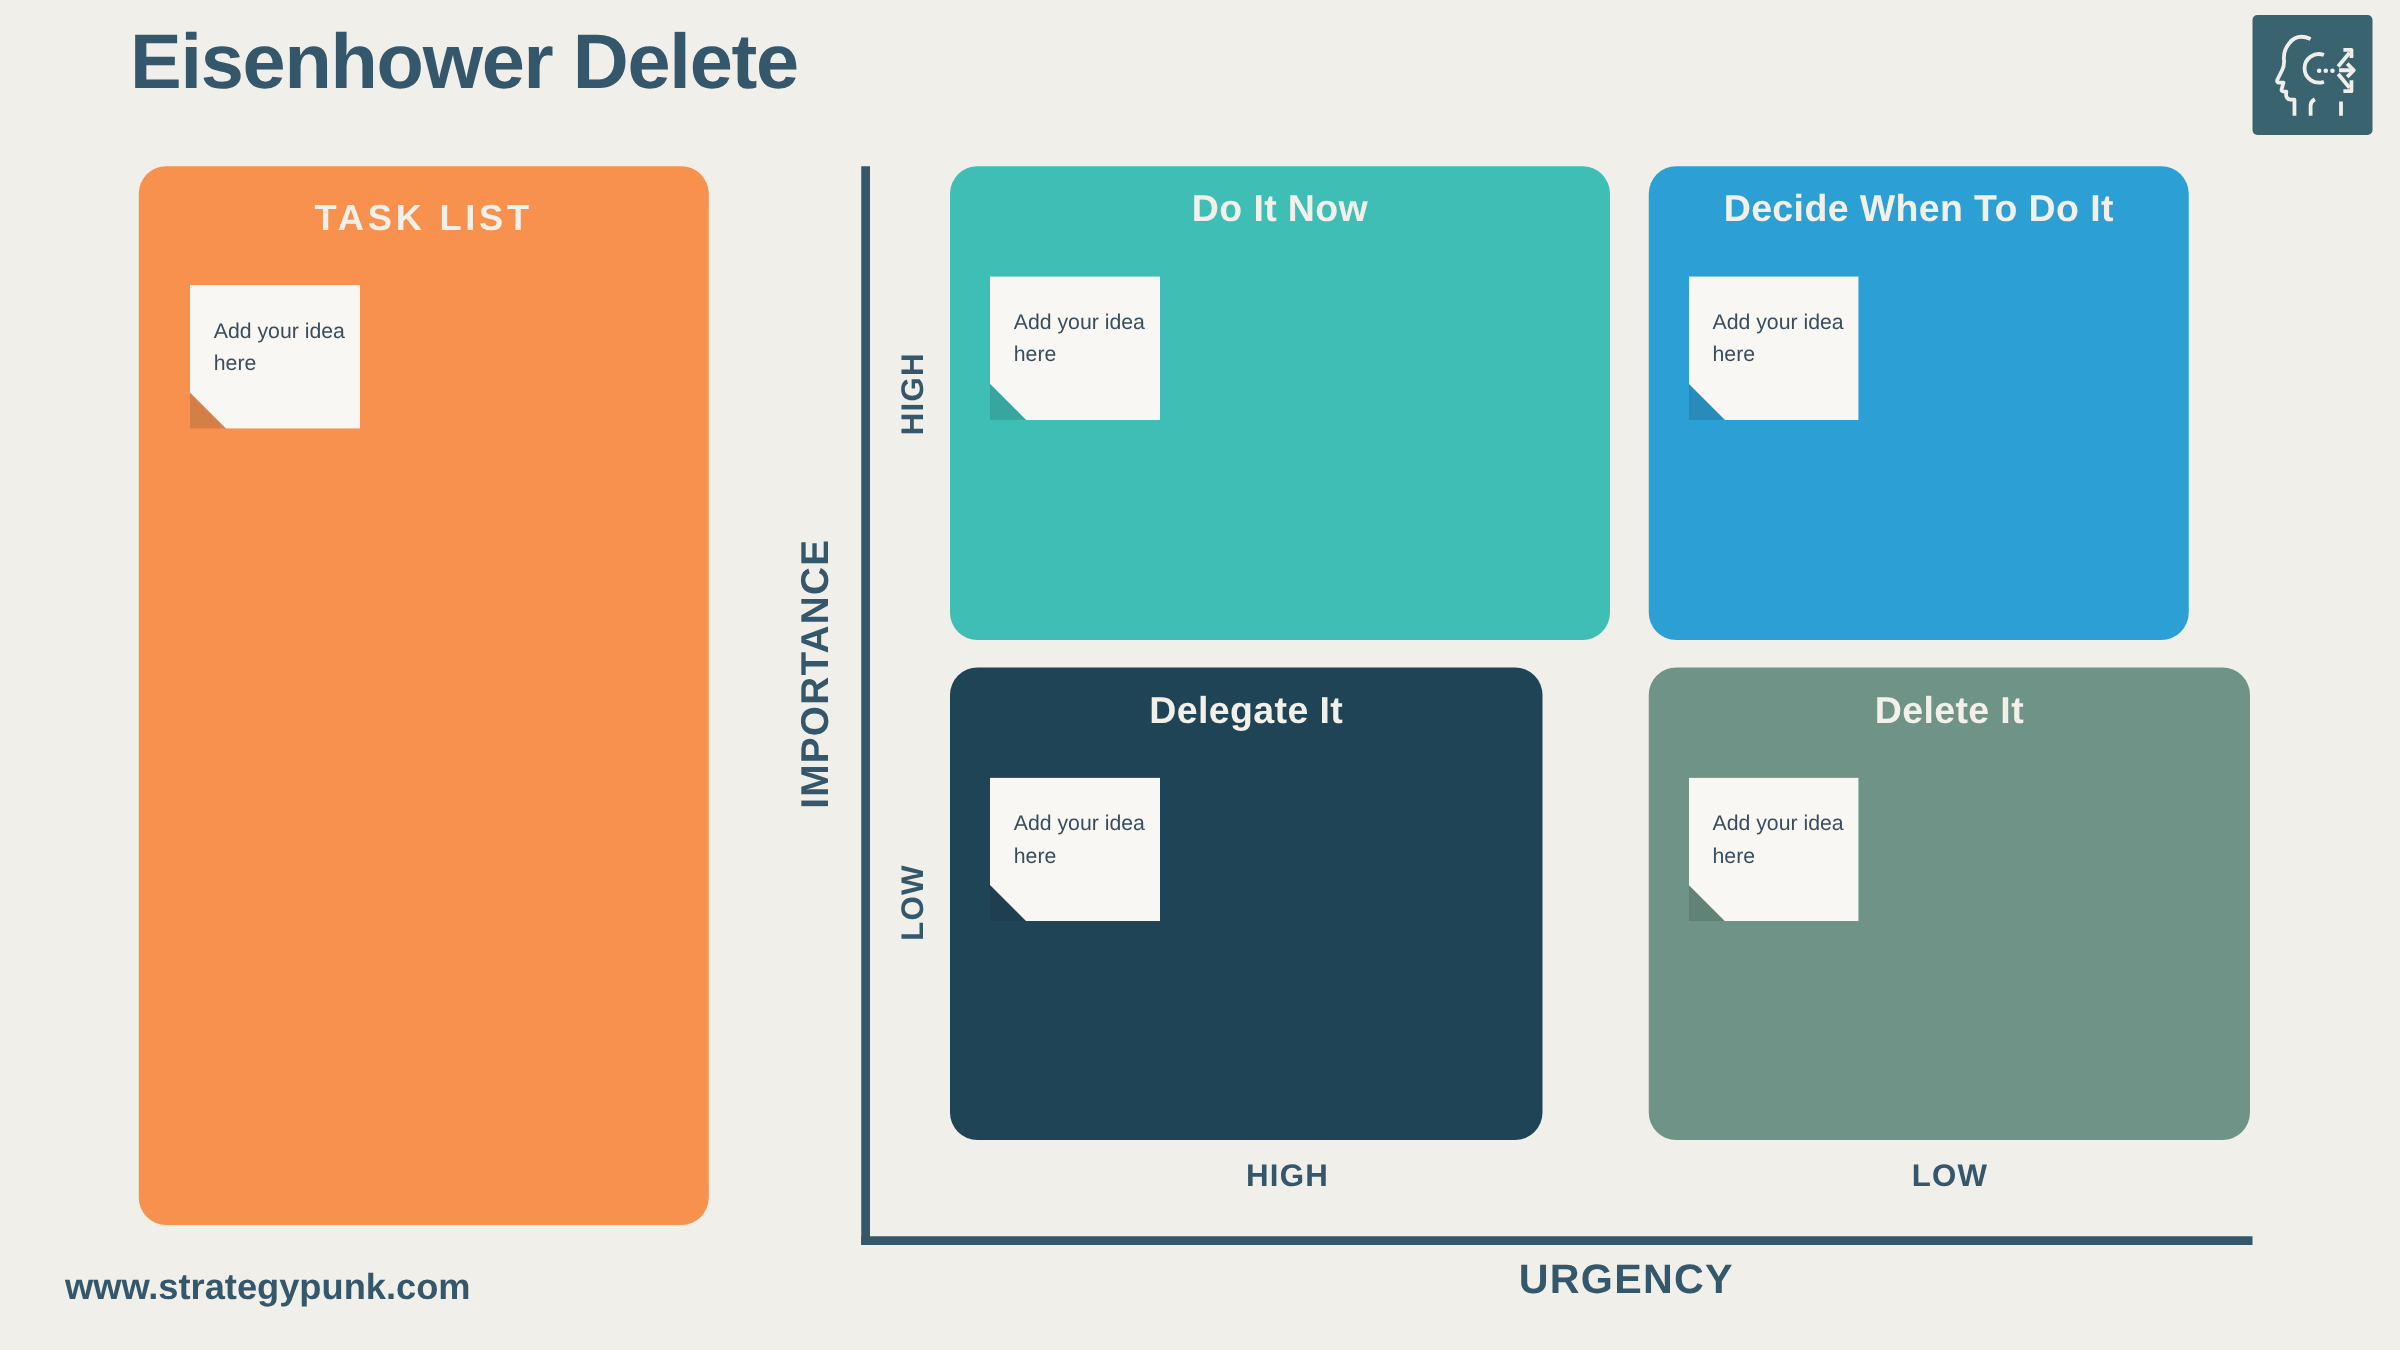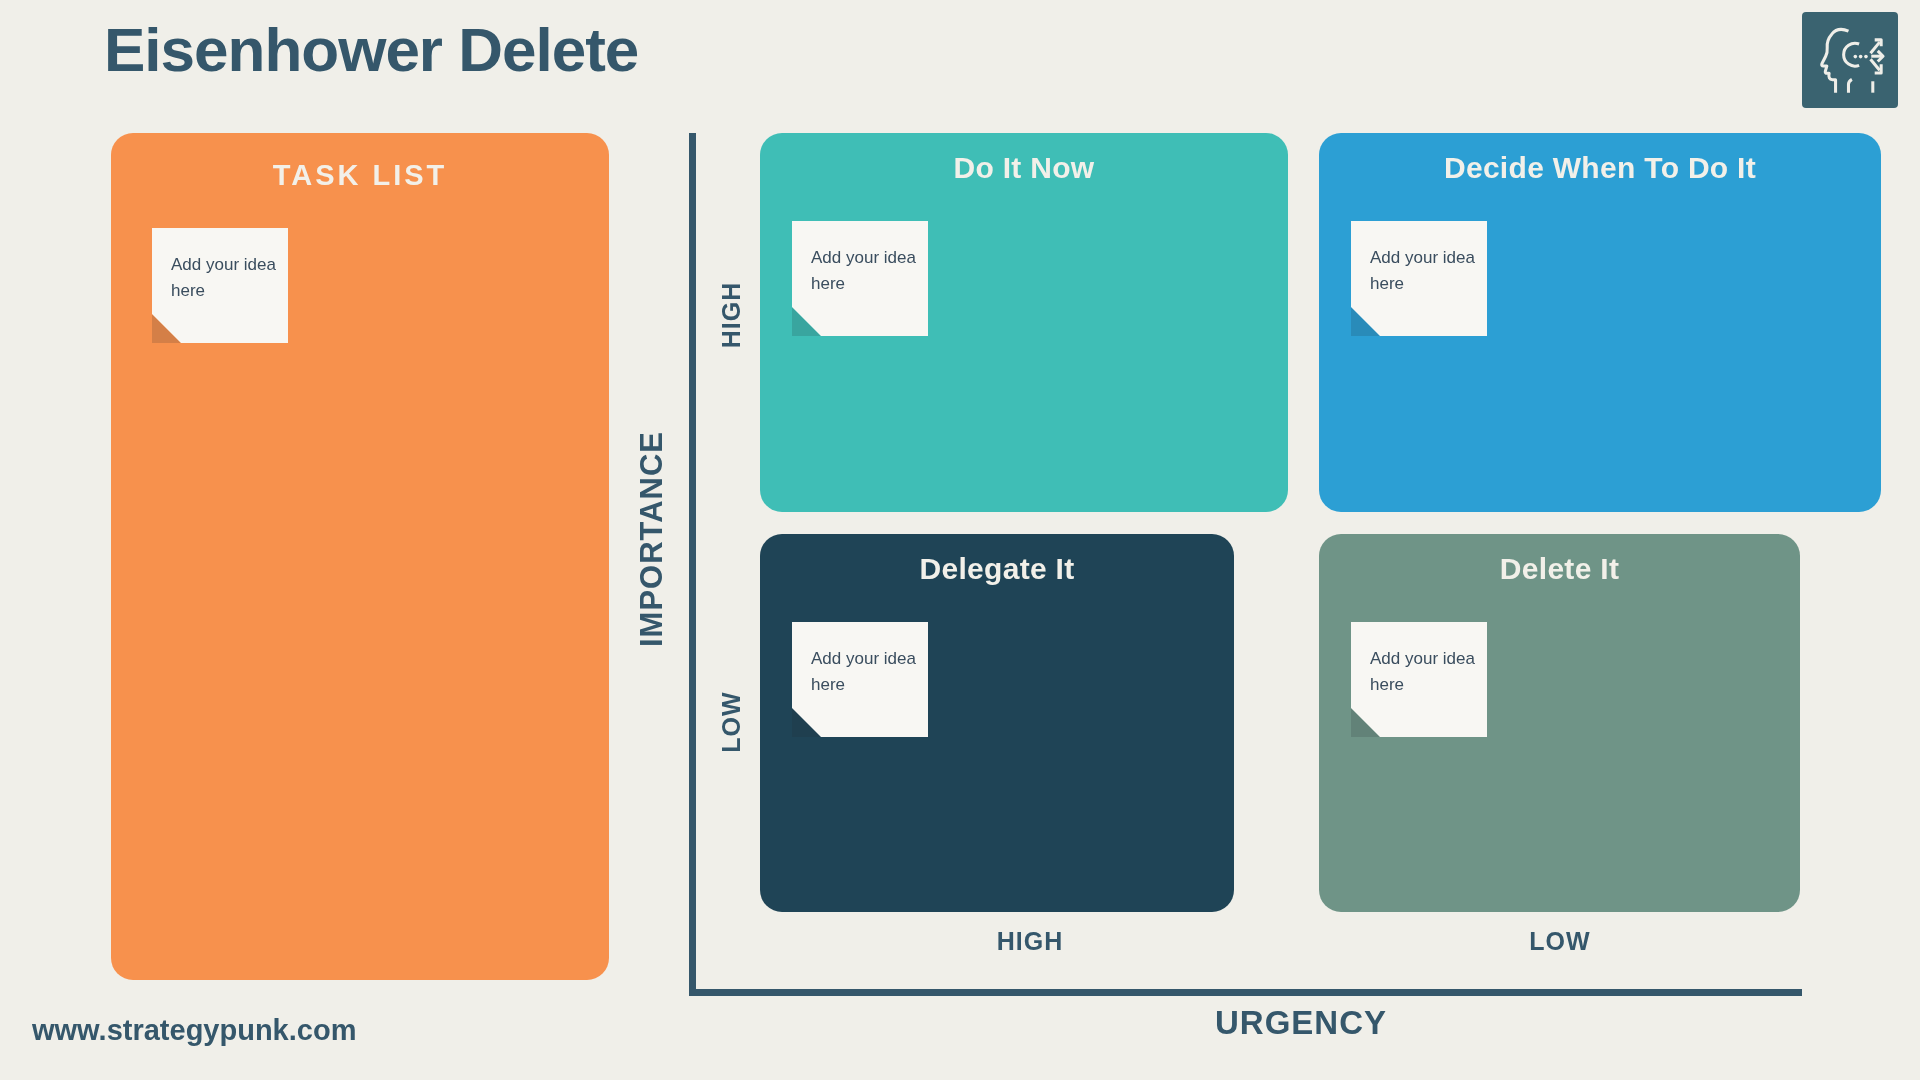--- a/index.html
+++ b/index.html
@@ -28,40 +28,40 @@
     width: 96px; height: 96px;
     border-radius: 4px;
     display: flex; align-items: center; justify-content: center;
   }
   .logo svg { width: 76px; height: 76px; }
 
   
   .task-panel {
     position: absolute;
     left: 111px; top: 133px;
-    width: 498px; height: 847px;
+    width: 456px; height: 847px;
     border-radius: 22px;
   }
   .panel-title {
     margin: 0;
     padding-top: 26px;
     text-align: center;
     font-size: 29px;
     font-weight: 700;
     letter-spacing: 3px;
     color: var(--on_color_text, #F2F0E9);
   }
 
   
   .quadrant {
     position: absolute;
     border-radius: 22px;
   }
   .q1 { left: 760px;  top: 133px; width: 528px; height: 379px; }
-  .q2 { left: 1319px; top: 133px; width: 562px; height: 379px; }
+  .q2 { left: 1319px; top: 133px; width: 432px; height: 379px; }
   .q3 { left: 760px;  top: 534px; width: 474px; height: 378px; }
   .q4 { left: 1319px; top: 534px; width: 481px; height: 378px; }
   .q-title {
     margin: 0;
     padding-top: 18px;
     text-align: center;
     font-size: 30px;
     font-weight: 700;
     letter-spacing: 0.3px;
     color: var(--on_color_text, #F2F0E9);
@@ -109,21 +109,21 @@
   .lbl-importance { left: 652px; top: 539px; font-size: 31px; letter-spacing: 1px; }
   .lbl-y-high     { left: 731px; top: 315px; font-size: 25px; letter-spacing: 1px; }
   .lbl-y-low      { left: 731px; top: 722px; font-size: 25px; letter-spacing: 1px; }
   .lbl-x-high     { left: 1030px; top: 941px; font-size: 25px; letter-spacing: 1px; }
   .lbl-x-low      { left: 1560px; top: 941px; font-size: 25px; letter-spacing: 1px; }
   .lbl-urgency    { left: 1301px; top: 1023px; font-size: 33px; letter-spacing: 1px; }
 
   
   .footer-url {
     position: absolute;
-    left: 32px; top: 1014px;
+    left: 52px; top: 1014px;
     font-size: 29px;
     font-weight: 700;
     color: var(--ink, #35576B);
   }
 </style>
 </head>
 <body>
 
 <div class="canvas">
 

